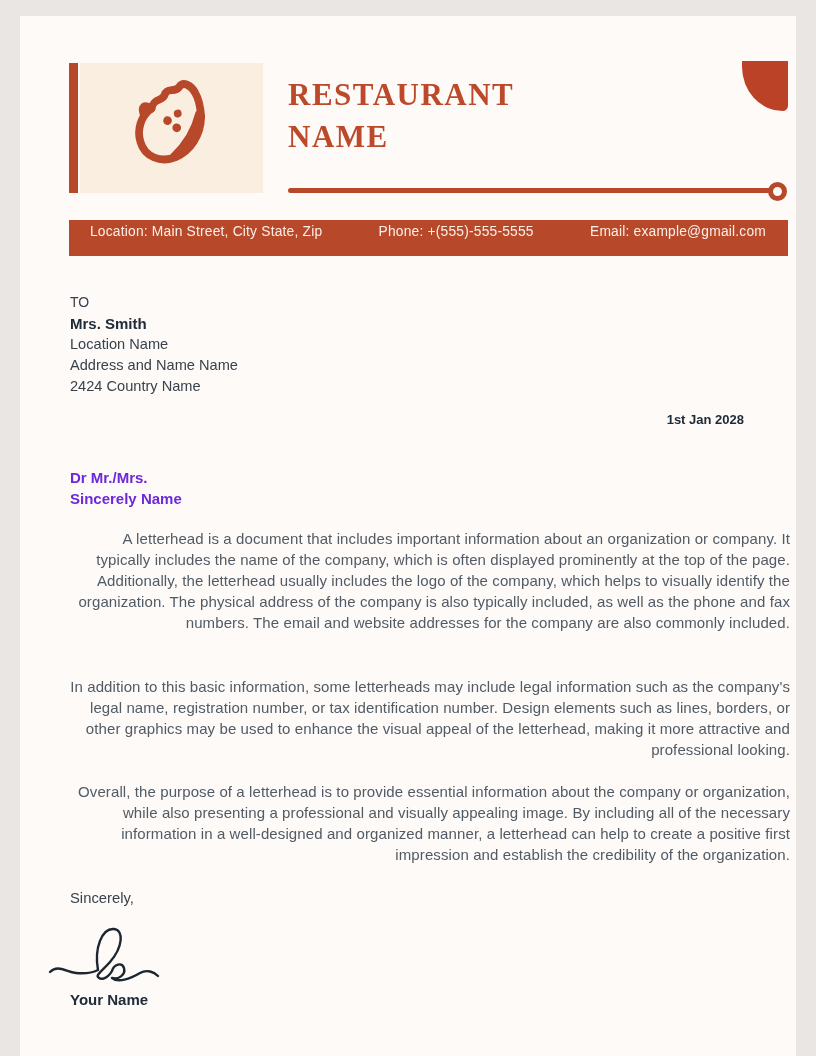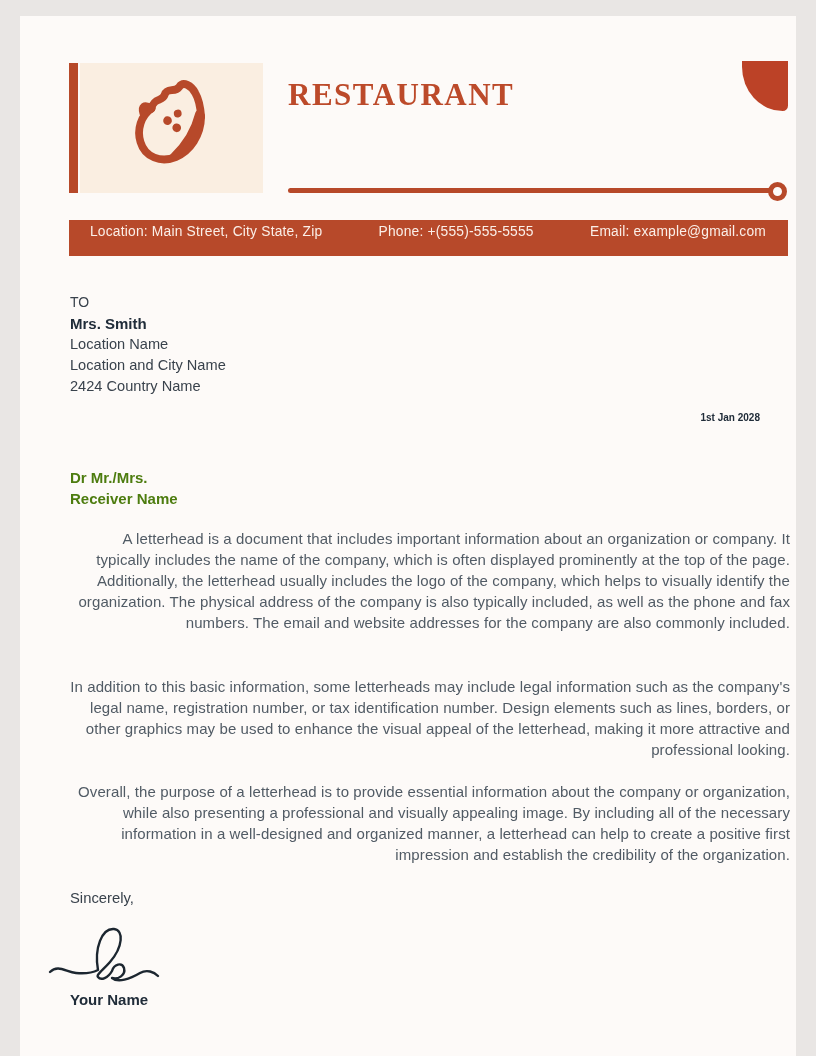--- a/index.html
+++ b/index.html
@@ -37,23 +37,23 @@
     display:flex; align-items:center; justify-content:space-between;
     padding:0 22px 13px 21px; box-sizing:border-box;
     font-size:13.8px; letter-spacing:0.2px;
   }
 
   
   .recipient { position:absolute; left:50px; top:276px; font-size:14.6px; line-height:21px; color:#39424C; }
   .recipient .to-label { font-size:14px; }
   .recipient .recipient-name { font-weight:700; font-size:15px; color:#202C39; }
 
-  .letter-date { position:absolute; right:36px; top:396px; font-weight:700; font-size:10px; color:#202C39; }
+  .letter-date { position:absolute; right:52px; top:396px; font-weight:700; font-size:13px; color:#202C39; }
 
-  .salutation { position:absolute; left:50px; top:451px; font-weight:700; font-size:15px; line-height:21px; color:#4d7c0f; }
+  .salutation { position:absolute; left:50px; top:451px; font-weight:700; font-size:15px; line-height:21px; color:#6d28d9; }
 
   
   .para {
     position:absolute; left:50px; width:720px; margin:0;
     font-size:15px; line-height:20.9px; letter-spacing:0.1px; color:#515B65;text-align:right;
   }
   .para-1 { top:513px; }
   .para-2 { top:661px; }
   .para-3 { top:766px; }
 
@@ -84,46 +84,47 @@
             <circle cx="69" cy="47" r="4.5"></circle>
             <circle cx="65" cy="63" r="5"></circle>
           </g>
         </g>
       </svg>
     </span>
   </div>
 
   <div class="brand-title">
     <div>RESTAURANT</div>
+    <div>NAME</div>
   </div>
 
   <div class="corner-shape"></div>
 
   <div class="divider-line"></div>
   <div class="divider-ring"></div>
 
   <div class="contact-bar">
     <span>Location: Main Street, City State, Zip</span>
     <span>Phone: +(555)-555-5555</span>
     <span>Email: example@gmail.com</span>
   </div>
 
   <div class="recipient">
     <div class="to-label">TO</div>
     <div class="recipient-name">Mrs. Smith</div>
     <div>Location Name</div>
-    <div>Location and City Name</div>
+    <div>Address and Name Name</div>
     <div>2424 Country Name</div>
   </div>
 
   <div class="letter-date">1st Jan 2028</div>
 
   <div class="salutation">
     <div>Dr Mr./Mrs.</div>
-    <div>Receiver Name</div>
+    <div>Sincerely Name</div>
   </div>
 
   <p class="para para-1">A letterhead is a document that includes important information about an organization or company. It typically includes the name of the company, which is often displayed prominently at the top of the page. Additionally, the letterhead usually includes the logo of the company, which helps to visually identify the organization. The physical address of the company is also typically included, as well as the phone and fax numbers. The email and website addresses for the company are also commonly included.</p>
   <p class="para para-2">In addition to this basic information, some letterheads may include legal information such as the company's legal name, registration number, or tax identification number. Design elements such as lines, borders, or other graphics may be used to enhance the visual appeal of the letterhead, making it more attractive and professional looking.</p>
   <p class="para para-3">Overall, the purpose of a letterhead is to provide essential information about the company or organization, while also presenting a professional and visually appealing image. By including all of the necessary information in a well-designed and organized manner, a letterhead can help to create a positive first impression and establish the credibility of the organization.</p>
 
   <div class="sincerely">Sincerely,</div>
 
   <div class="signature-wrap">
     <svg width="140" height="70" viewBox="0 0 140 70">

